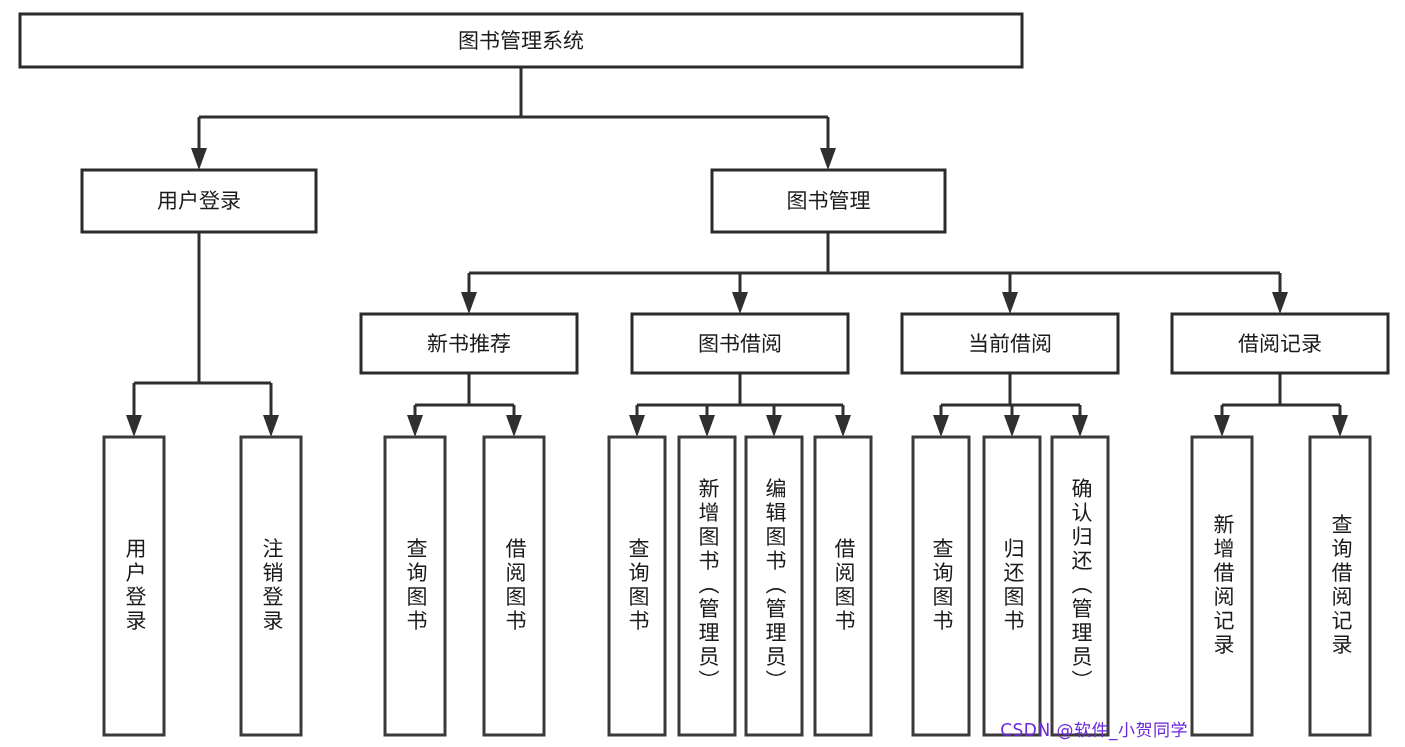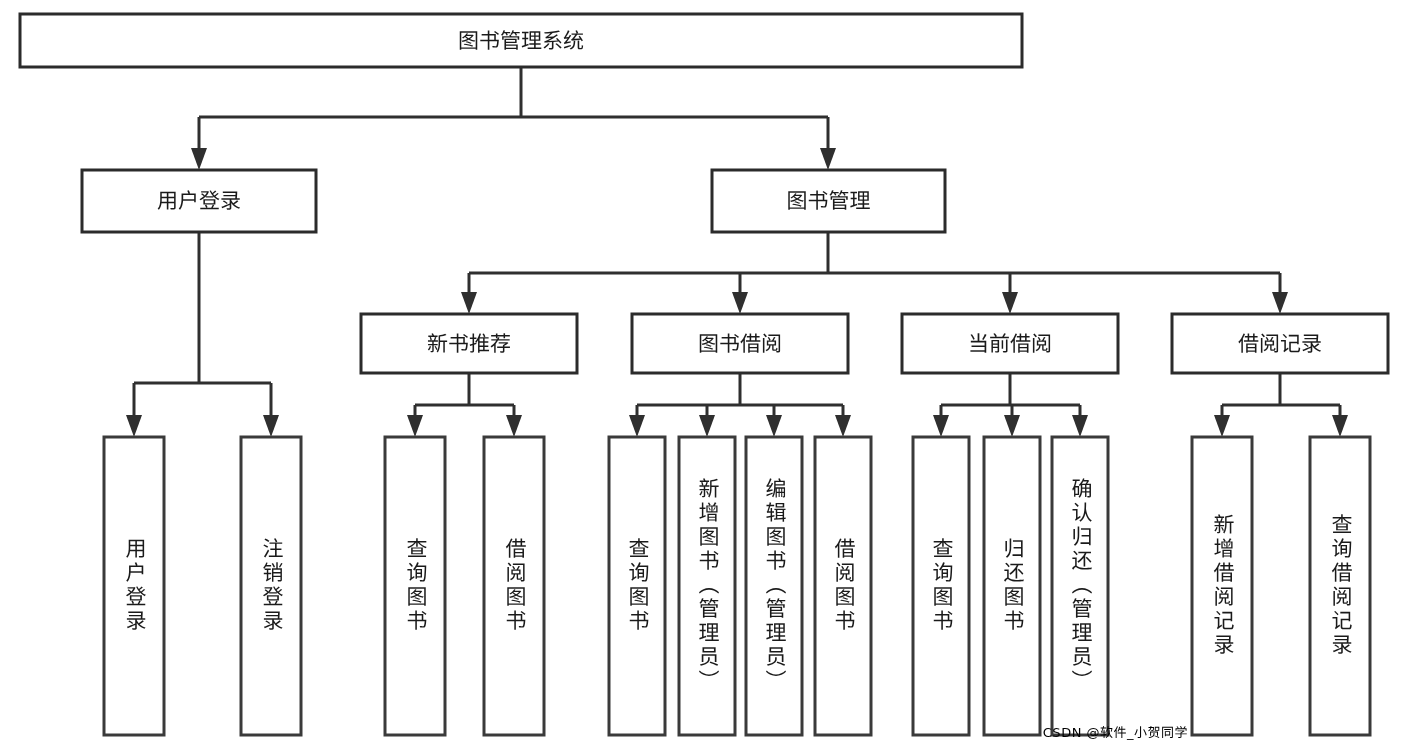--- a/index.html
+++ b/index.html
@@ -63,22 +63,22 @@
     text-orientation: upright;
     letter-spacing: 3px;
     dominant-baseline: central;
     text-anchor: middle;
   }
   .watermark-text {
     position: absolute;
     right: 14px;
     bottom: 6px;
     font-family: "DejaVu Sans", "Liberation Sans", sans-serif;
-    font-size: 13px;
-    color: #000000;
+    font-size: 17px;
+    color: #6d28d9;
     letter-spacing: 0.5px;
     white-space: nowrap;
     user-select: none;
     margin-left: 16px;
   }
 </style>
 </head>
 <body>
 
 <div id="diagram-root">

